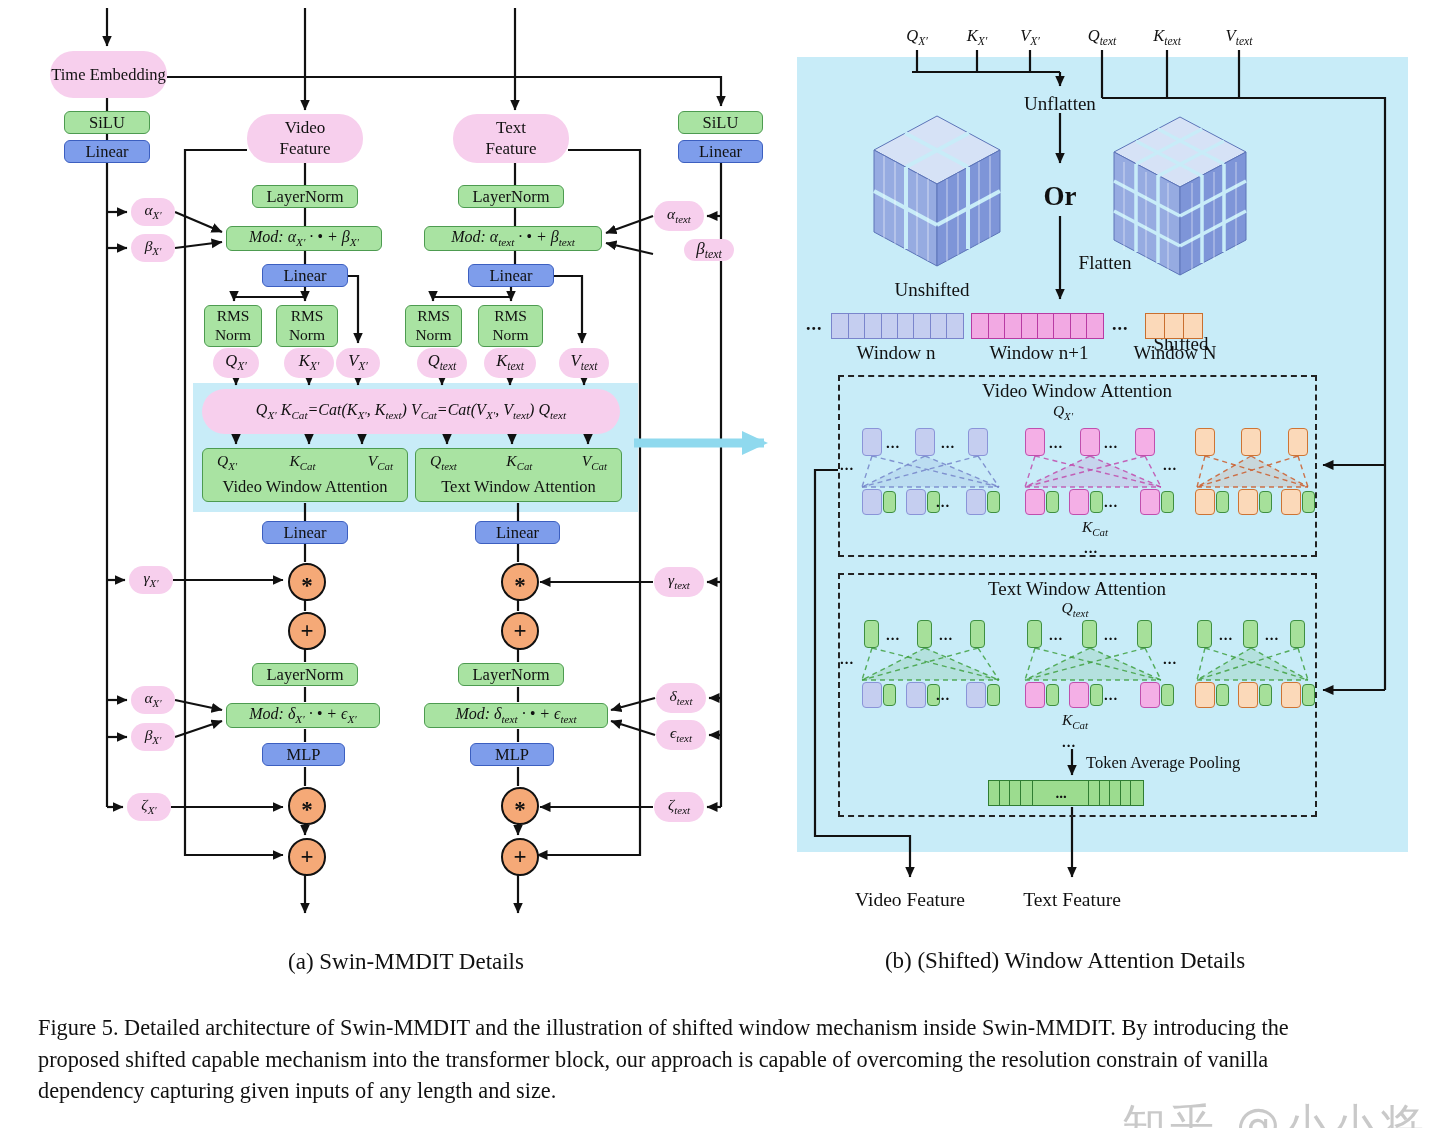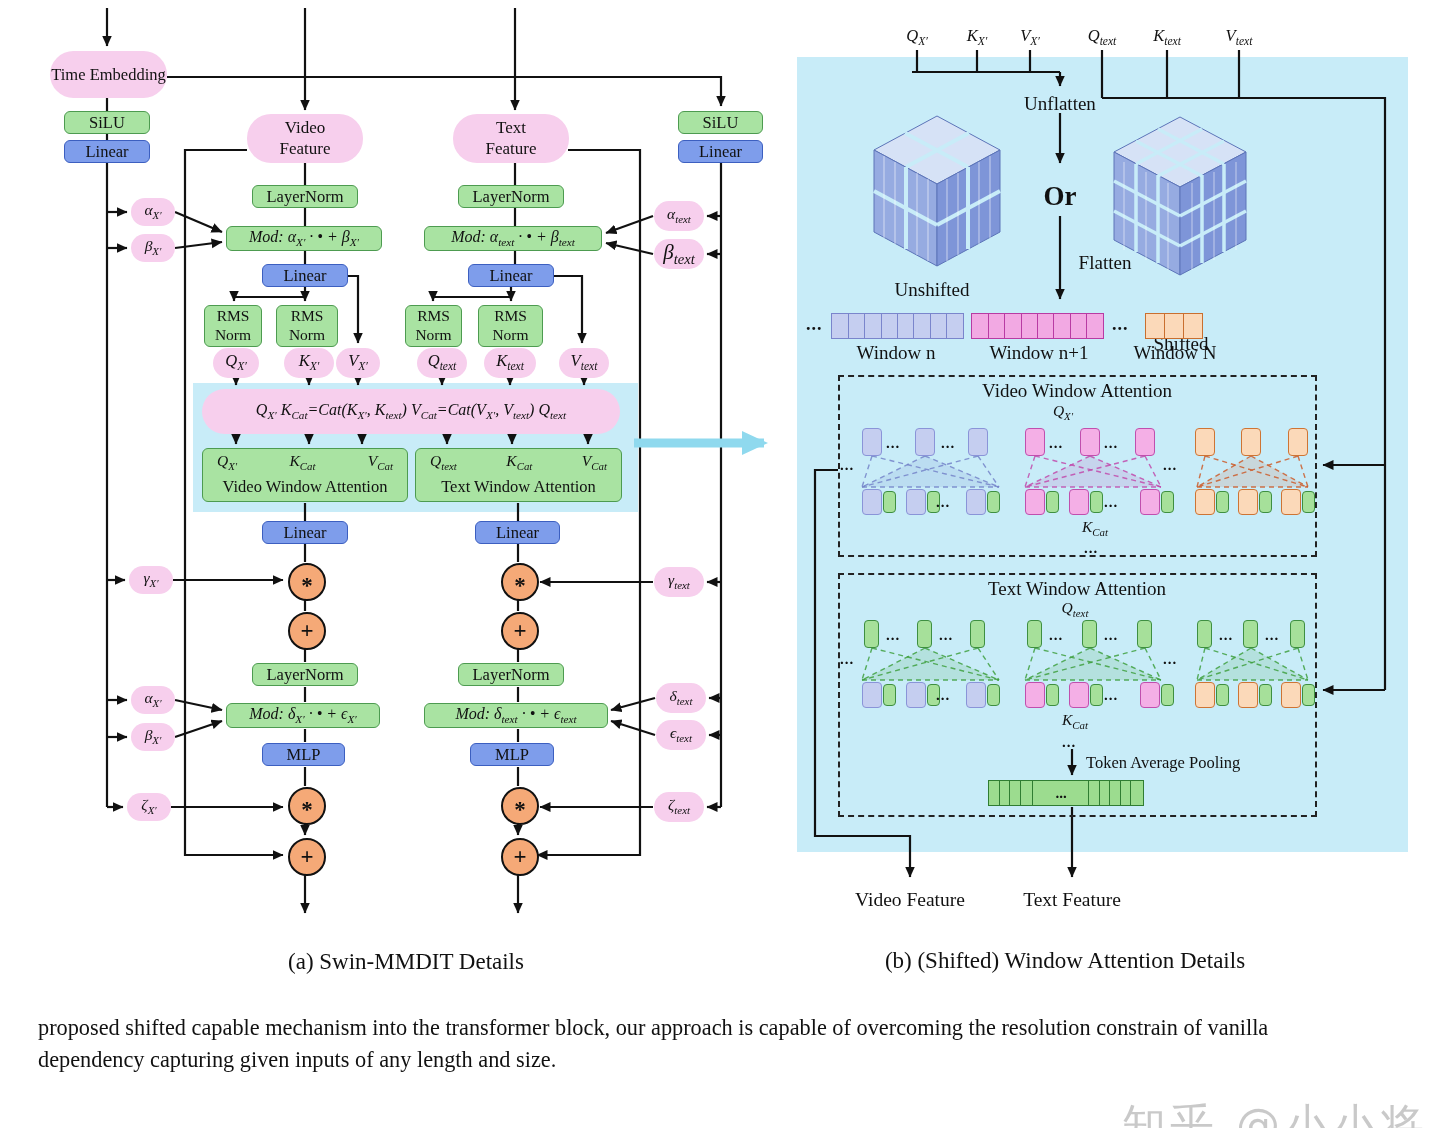--- a/index.html
+++ b/index.html
@@ -431,21 +431,21 @@
   <div class="abs node pill-s" style="left:131px;top:723px;width:44px;height:28px;font-size:15.5px;">
       <span class="math">β<sub>X′</sub></span>
     </div>
   <div class="abs node pill-s" style="left:127px;top:793px;width:44px;height:28px;font-size:15.5px;">
       <span class="math">ζ<sub>X′</sub></span>
     </div>
 
   <div class="abs node pill-s" style="left:654px;top:201px;width:50px;height:30px;font-size:15.5px;">
       <span class="math">α<sub>text</sub></span>
     </div>
-  <div class="abs node pill-s" style="left:654px;top:239px;width:50px;height:30px;font-size:21px;">
+  <div class="abs node pill-s" style="left:684px;top:239px;width:50px;height:22px;font-size:17px;">
       <span class="math">β<sub>text</sub></span>
     </div>
   <div class="abs node pill-s" style="left:654px;top:567px;width:50px;height:30px;font-size:15.5px;">
       <span class="math">γ<sub>text</sub></span>
     </div>
   <div class="abs node pill-s" style="left:656px;top:683px;width:50px;height:30px;font-size:15.5px;">
       <span class="math">δ<sub>text</sub></span>
     </div>
   <div class="abs node pill-s" style="left:656px;top:720px;width:50px;height:30px;font-size:15.5px;">
       <span class="math">ϵ<sub>text</sub></span>
@@ -523,20 +523,21 @@
       <div class="cell" style="width: 12px;"></div>
       <div class="cell" style="width: 14px;"></div>
     </div>
 
   <div class="abs lbl" style="left:845px;top:889px;width:130px;font-size:19.5px;">Video Feature</div>
   <div class="abs lbl" style="left:1007px;top:889px;width:130px;font-size:19.5px;">Text Feature</div>
 
   <div class="abs capt" style="left:855px;top:948px;width:420px;">(b) (Shifted) Window Attention Details</div>
 
   <div class="abs" style="left:38px;top:1012px;width:1380px;z-index:2;">
+    <div class="capline">Figure 5. Detailed architecture of Swin-MMDIT and the illustration of shifted window mechanism inside Swin-MMDIT. By introducing the</div>
     <div class="capline">proposed shifted capable mechanism into the transformer block, our approach is capable of overcoming the resolution constrain of vanilla</div>
     <div class="capline">dependency capturing given inputs of any length and size.</div>
   </div>
 
   <div id="watermark" class="abs" style="left:1122px;top:1048px;">知乎 @小小将</div>
 <div class="dots big" style="left: 806px; top: 315px;">...</div>
     <div class="dots big" style="left: 1112px; top: 315px;">...</div>
     <div class="tok blue" style="left: 862px; top: 428px; width: 20px; height: 28px;"></div>
     <div class="tok blue" style="left: 915px; top: 428px; width: 20px; height: 28px;"></div>
     <div class="tok blue" style="left: 968px; top: 428px; width: 20px; height: 28px;"></div>

